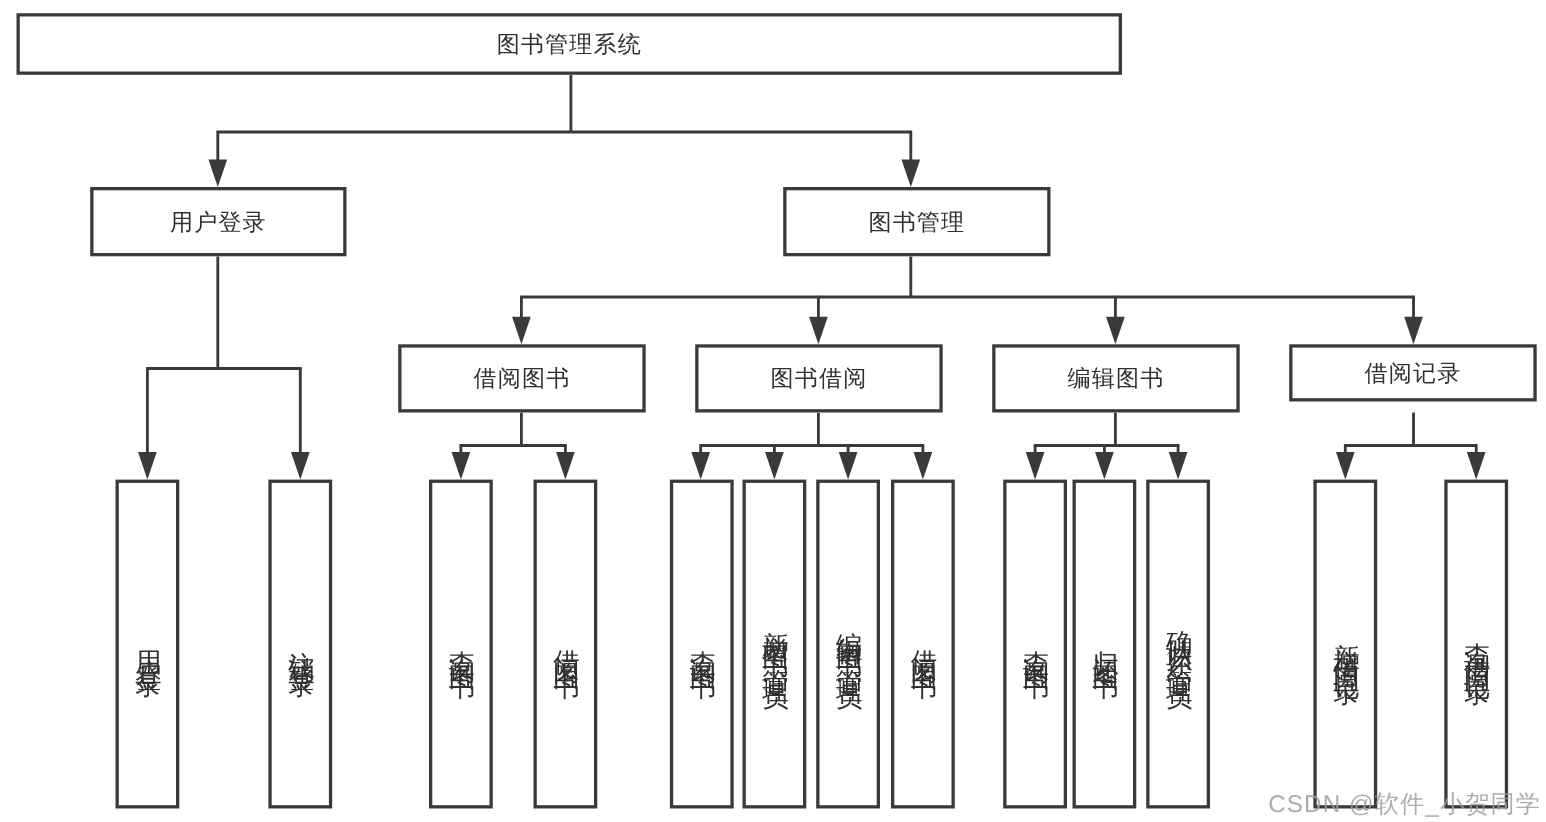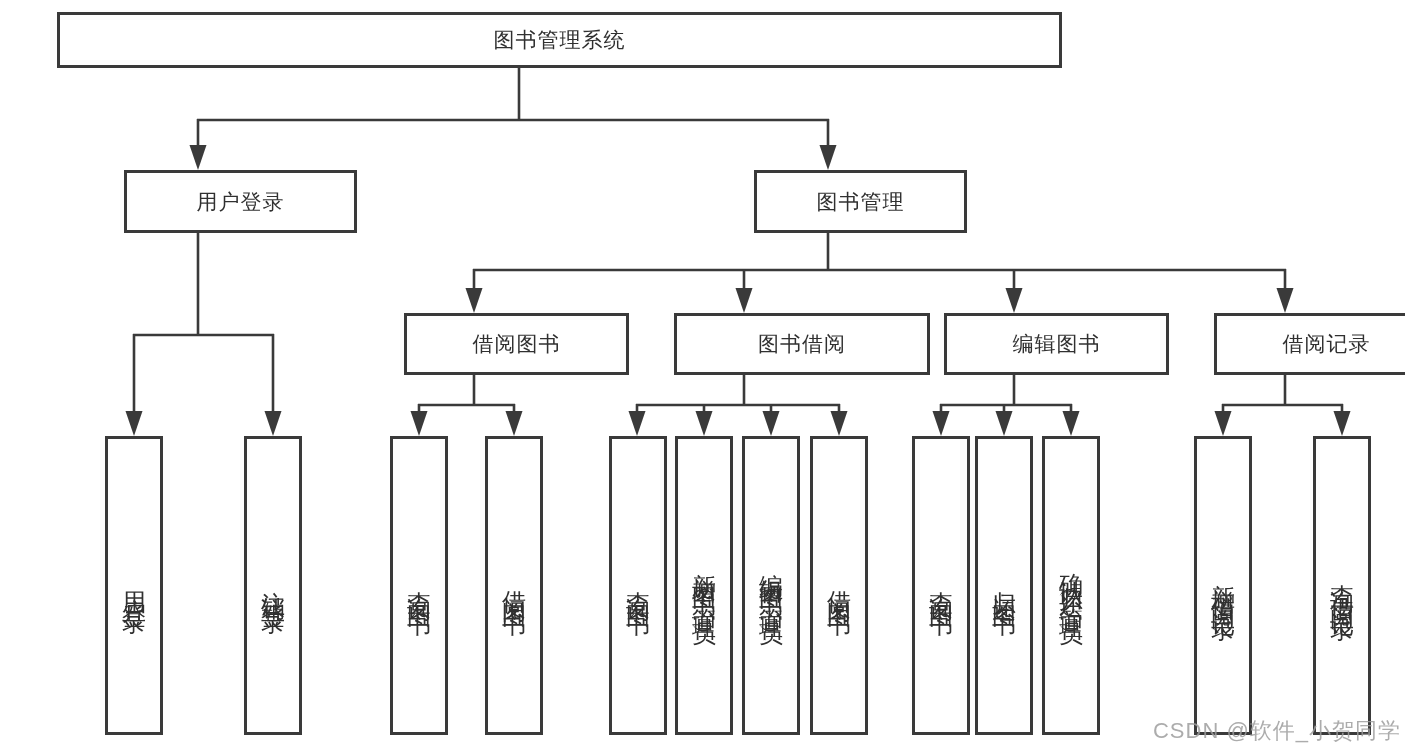--- a/index.html
+++ b/index.html
@@ -5,21 +5,21 @@
   html,body{margin:0;padding:0;}
   body{
     width:1405px;height:747px;position:relative;background:#ffffff;
     font-family:"Liberation Sans",sans-serif;overflow:hidden;
   }
   .stage{position:absolute;left:0;top:0;width:1405px;height:747px;}
   svg.connectors{position:absolute;left:0;top:0;z-index:1;}
   .hbox{
     position:absolute;z-index:2;background:#ffffff;border:3px solid #3a3a3a;
     display:flex;align-items:center;justify-content:center;box-sizing:border-box;
-    color:#303030;font-size:21px;letter-spacing:1px;margin-left:42px;
+    color:#303030;font-size:21px;letter-spacing:1px;
   }
   .vbox{
     position:absolute;z-index:2;background:#ffffff;border:3px solid #3a3a3a;
     width:58px;height:299px;top:436px;box-sizing:border-box;
     display:flex;align-items:center;justify-content:center;
     color:#303030;
   }
   .vtext{
     writing-mode:vertical-rl;text-orientation:mixed;
     font-size:24px;letter-spacing:7px;line-height:1;white-space:nowrap;
@@ -93,34 +93,34 @@
     </g>
   </svg>
 
   <div class="hbox" style="left:15px;top:12px;width:1005px;height:56px">
     <span>图书管理系统</span>
   </div>
 
   <div class="hbox" style="left:82px;top:170px;width:233px;height:63px">
     <span>用户登录</span>
   </div>
-  <div class="hbox" style="left:712px;top:170px;width:213px;height:63px">
+  <div class="hbox" style="left:712px;top:170px;width:243px;height:63px">
     <span>图书管理</span>
   </div>
 
   <div class="hbox" style="left:362px;top:313px;width:225px;height:62px">
     <span>借阅图书</span>
   </div>
-  <div class="hbox" style="left:632px;top:313px;width:256px;height:62px">
+  <div class="hbox" style="left:632px;top:313px;width:225px;height:62px">
     <span>图书借阅</span>
   </div>
   <div class="hbox" style="left:902px;top:313px;width:225px;height:62px">
     <span>编辑图书</span>
   </div>
-  <div class="hbox" style="left:1172px;top:313px;width:225px;height:62px">
+  <div class="hbox" style="left:1172px;top:313px;width:225px;height:52px">
     <span>借阅记录</span>
   </div>
 
   <div class="vbox" style="left:105px">
     <span class="vtext">用户登录</span>
   </div>
   <div class="vbox" style="left:244px">
     <span class="vtext">注销登录</span>
   </div>
 

